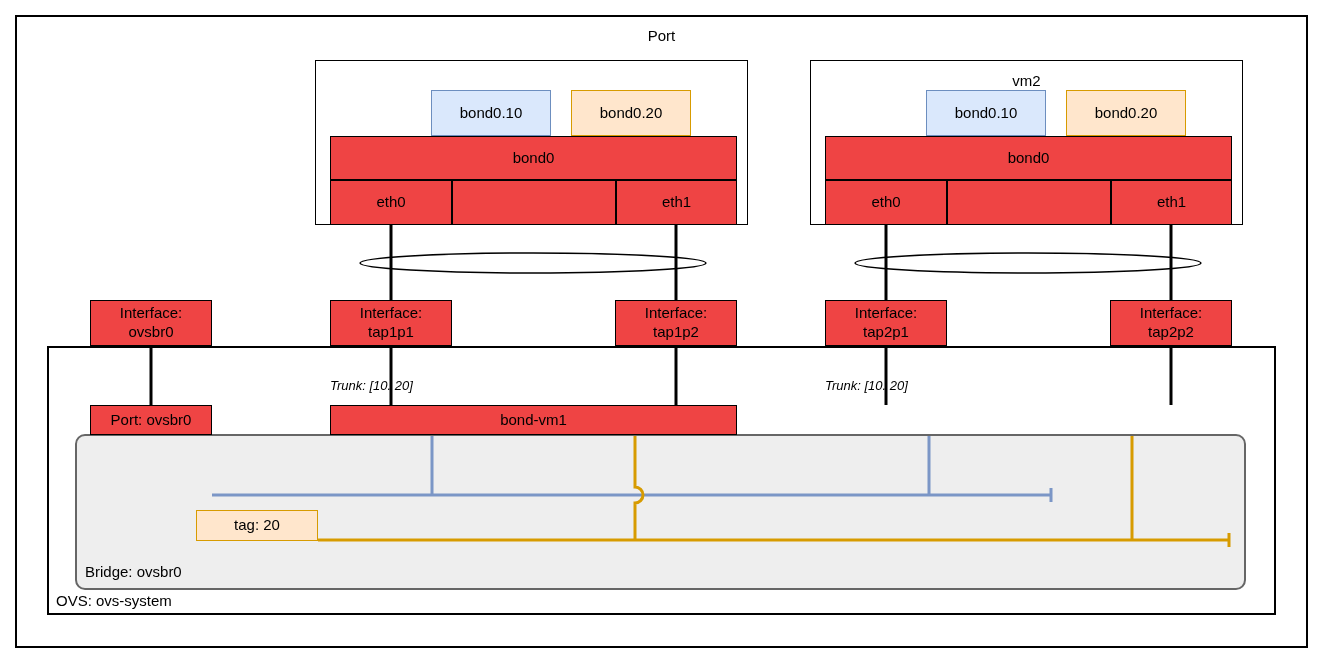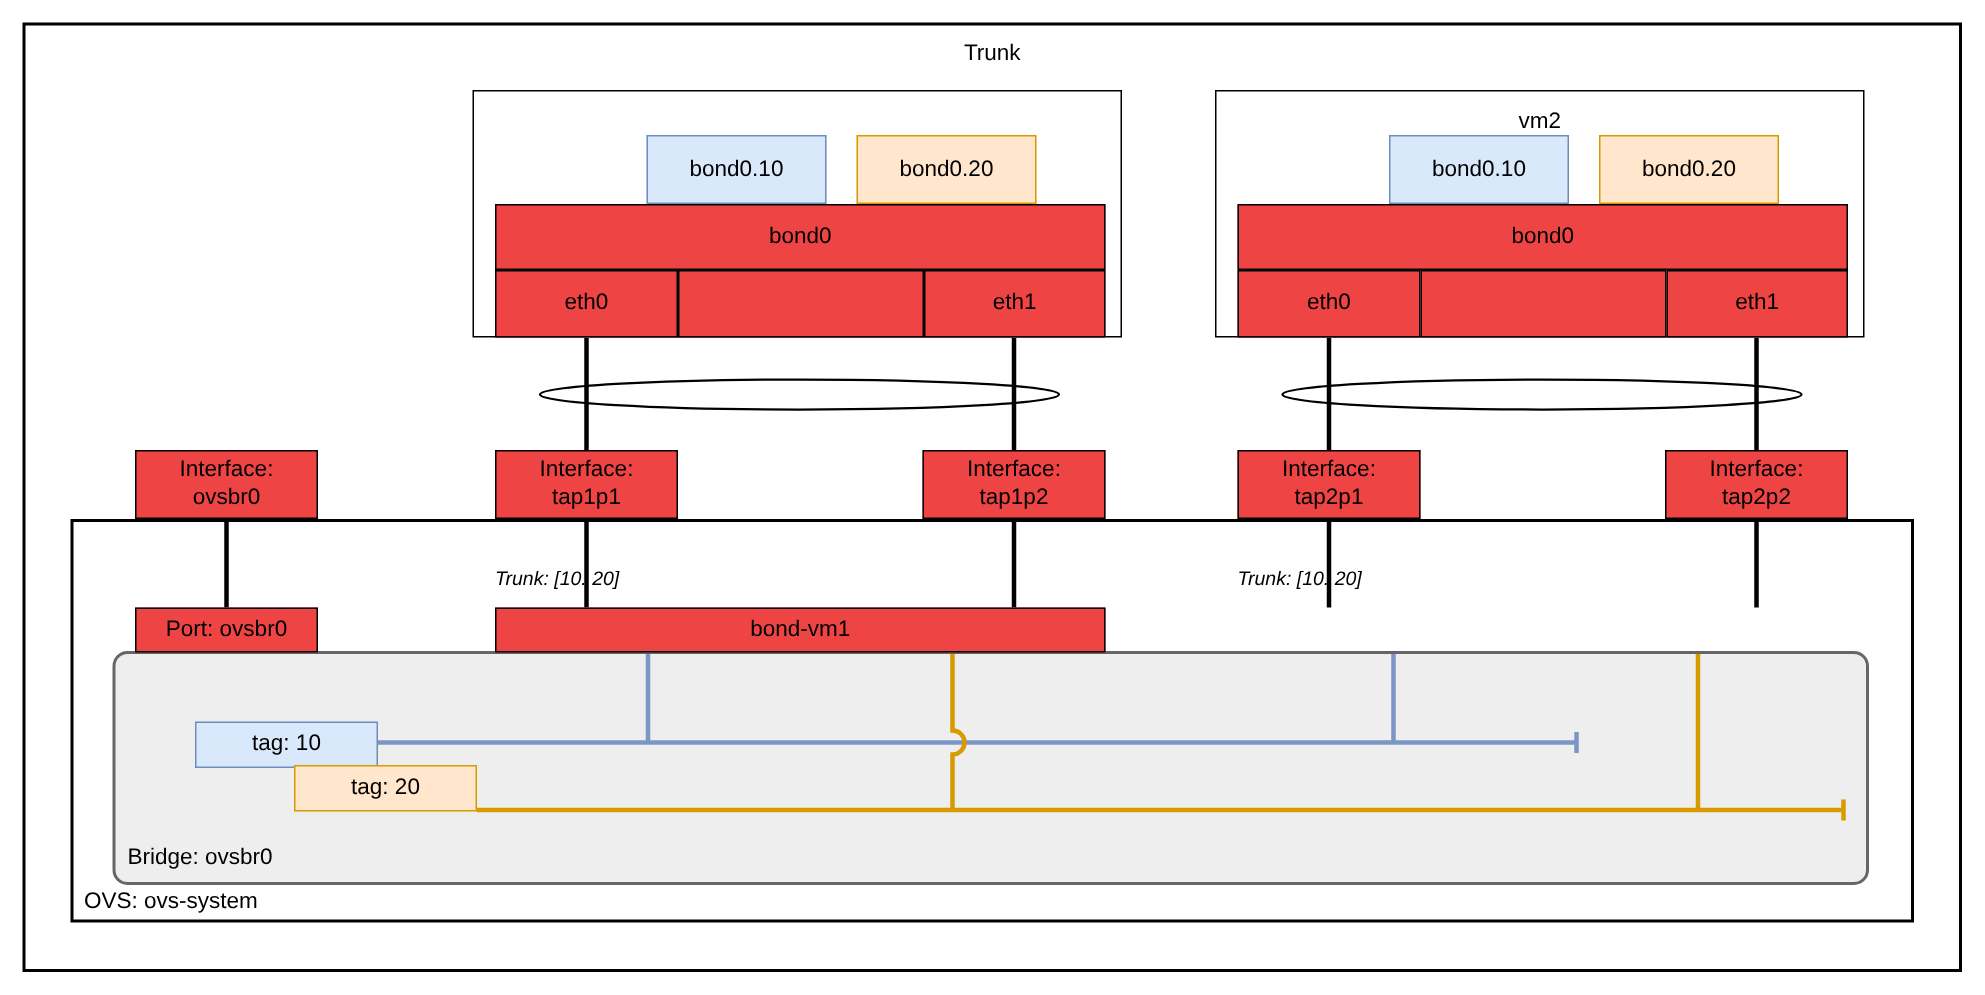--- a/index.html
+++ b/index.html
@@ -24,21 +24,21 @@
   .wire-blue   { stroke:var(--line-blue,#7b96c6);   stroke-width:3; fill:none; }
   .wire-orange { stroke:var(--line-orange,#d79b00); stroke-width:3; fill:none; }
   .ellipse-outline { stroke:#000; stroke-width:1.5; fill:none; }
 </style>
 </head>
 <body>
 
 <div id="stage">
 
   <div class="box frame thick" style="left:15px; top:15px; width:1293px; height:633px;"></div>
-  <div class="label center" style="left:0; width:1323px; top:27px;">Trunk</div>
+  <div class="label center" style="left:0; width:1323px; top:27px;">Port</div>
 
   <div class="box frame thick" style="left:47px; top:346px; width:1229px; height:269px;"></div>
 
   <div class="bridge" style="left:75px; top:434px; width:1171px; height:156px;"></div>
 
   <svg class="wires" width="1323" height="663" viewBox="0 0 1323 663">
 
     <path class="wire-black" d="M391 225 V300"></path>
     <path class="wire-black" d="M676 225 V300"></path>
     <path class="wire-black" d="M886 225 V300"></path>
@@ -111,19 +111,18 @@
         <span class="iface-line">tap2p2</span>
       </div>
   </div>
 
   <div class="trunk" style="left:330px; width:407px; top:378px;">Trunk: [10. 20]</div>
   <div class="trunk" style="left:825px; width:407px; top:378px;">Trunk: [10. 20]</div>
 
   <div class="box" style="left:90px; top:405px; width:122px; height:30px;">Port: ovsbr0</div>
   <div class="box" style="left:330px; top:405px; width:407px; height:30px;">bond-vm1</div>
 
-  <div class="box blue-box" style="left:90px; top:481px; width:122px; height:31px;">tag: 10</div>
   <div class="box orange-box" style="left:196px; top:510px; width:122px; height:31px;">tag: 20</div>
 
   <div class="label" style="left:85px; top:563px;">Bridge: ovsbr0</div>
   <div class="label" style="left:56px; top:592px;">OVS: ovs-system</div>
 
 </div>
 
 </body></html>

